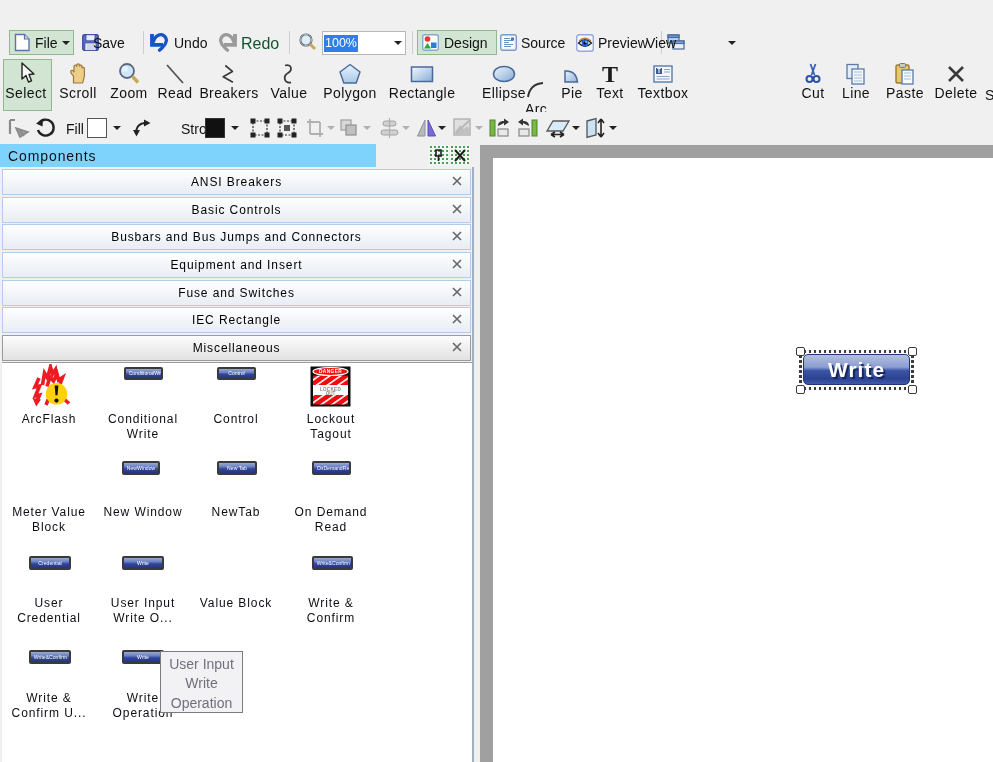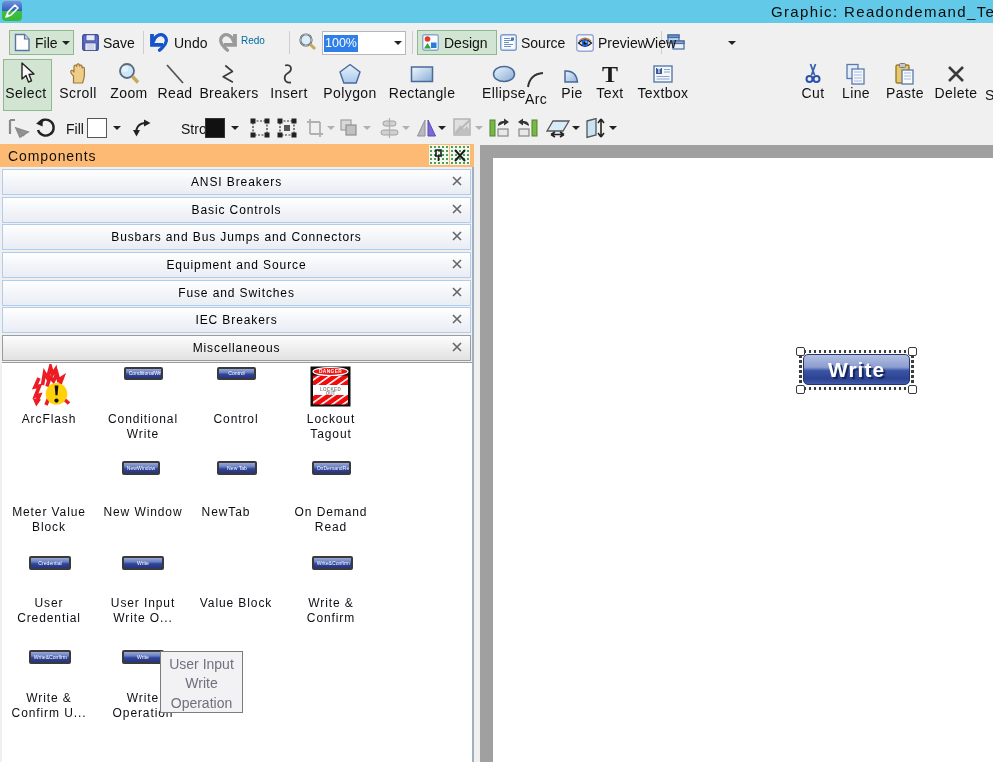--- a/index.html
+++ b/index.html
@@ -8,28 +8,28 @@
 .abs { position:absolute; }
 
 #titlebar { position:absolute; left:0; top:0; width:993px; height:23px; background:#63c9e9; }
 #titletext { position:absolute; left:771px; top:3px; font-size:15px; letter-spacing:1.35px; color:#0c0c0c; white-space:nowrap; }
 
 #row2 { position:absolute; left:0; top:23px; width:993px; height:34px; background:#f0f0f0; }
 #row3 { position:absolute; left:0; top:57px; width:993px; height:55px; background:#f0f0f0; }
 #row4 { position:absolute; left:0; top:112px; width:993px; height:33px; background:#f0f0f0; }
 .greenbtn { position:absolute; background:#d2e5d2; border:1px solid #8fb88f; }
 .tbtext { font-size:14px; color:#111; white-space:nowrap; }
-.graytext { font-size:10px; color:#0369a1; white-space:nowrap; }
+.graytext { font-size:16px; color:#14532d; white-space:nowrap; }
 .sep { position:absolute; width:1px; background:#cdcdcd; }
 .tool { position:absolute; width:70px; text-align:center; }
 .tool .ticon { height:24px; margin-bottom:1px; }
 .tool .tlabel { font-size:14px; color:#111; margin-top:-2px; letter-spacing:0.4px; }
 .dropArrow { display:inline-block; width:0; height:0; border-left:4px solid transparent; border-right:4px solid transparent; border-top:4px solid #222; vertical-align:middle; }
 
-#comphead { position:absolute; left:0; top:144px; width:474px; height:23px; background:#fdba74;padding-left:15px; }
+#comphead { position:absolute; left:0; top:144px; width:376px; height:23px; background:#7dd3fc;padding-left:15px; }
 #comphead .t { position:absolute; left:8px; top:4px; font-size:14px; color:#111; letter-spacing:0.9px; }
 .hbtn { position:absolute; top:1px; width:20px; height:20px; background-color:#f2f7f2; background-image:radial-gradient(circle, #4e9e57 26%, rgba(0,0,0,0) 30%); background-size:4px 4px; }
 .acc { position:absolute; left:2px; width:469px; height:26px; border:1px solid #b0cdee; background:linear-gradient(#ffffff, #f2f4f8 55%, #e9edf4); text-align:center; }
 .acc .at { font-size:12px; color:#000; line-height:24px; letter-spacing:0.9px; }
 .acc .ax, .accx { position:absolute; right:7px; top:5px; width:12px; height:12px; }
 #panelbody { position:absolute; left:2px; top:362px; width:470px; height:400px; background:#ffffff; border-top:1px solid #9b9b9b; }
 #panelborder { position:absolute; left:472px; top:167px; width:2px; height:595px; background:#9fb0c1; }
 
 #canvas { position:absolute; left:480px; top:145px; width:513px; height:617px; background:#a0a0a0; }
 #page { position:absolute; left:13px; top:13px; width:500px; height:604px; background:#ffffff; }
@@ -43,51 +43,36 @@
 
 #writebtn { position:absolute; left:803px; top:354px; width:107px; height:31px; border-radius:5px; border:1px solid #25356e; background:linear-gradient(#b3c0e2 0%, #8b9dd0 42%, #3b54a6 54%, #2c4392 82%, #3f58aa 100%); text-align:center; }
 #writebtn span { font-size:21px; font-weight:bold; color:#fff; line-height:29px; letter-spacing:1px; text-shadow:2px 2px 1px #16255c; }
 .mq { position:absolute; background-image:repeating-linear-gradient(90deg,#3c3c3c 0 2.5px,#f8f8f8 2.5px 5px); }
 .mqv { position:absolute; background-image:repeating-linear-gradient(180deg,#3c3c3c 0 2.5px,#f8f8f8 2.5px 5px); }
 .handle { position:absolute; width:9px; height:9px; background:#fff; border:1.5px solid #3a3a3a; border-radius:2px; }
 </style>
 </head>
 <body>
 <div id="app">
-  <div id="titlebar">
-    <svg class="abs" style="left:2px;top:1px" width="20" height="20" viewBox="0 0 20 20">
-      <defs>
-        <linearGradient id="tbi" x1="0" y1="0" x2="0" y2="1">
-          <stop offset="0" stop-color="#7b8fd4"></stop>
-            <stop offset="0.49" stop-color="#2b62c4"></stop>
-          <stop offset="0.5" stop-color="#3fbf3f"></stop>
-            <stop offset="1" stop-color="#37b837"></stop>
-        </linearGradient>
-      </defs>
-      <rect x="0" y="0" width="20" height="20" rx="4" fill="url(#tbi)"></rect>
-      <path d="M4 16 L6 11 L13 4 L16 7 L9 14 Z M4 16 L6.5 13.5" fill="none" stroke="#ffffff" stroke-width="1.6" stroke-linejoin="round"></path>
-    </svg>
-    <div id="titletext">Graphic: Readondemand_Te</div>
-  </div>
 
   <div id="row2">
     <div class="greenbtn" style="left:9px;top:7px;width:65px;height:25px"></div>
     <svg class="abs" style="left:14px;top:10px" width="17" height="19" viewBox="0 0 17 19">
       <path d="M1.5 1.5 h9 l4.5 4.5 v11.5 h-13.5 z" fill="#fdfdff" stroke="#5b74a8" stroke-width="1.4"></path>
       <path d="M10.5 1.5 v4.5 h4.5" fill="#c8d4ec" stroke="#5b74a8" stroke-width="1.2"></path>
     </svg>
     <div class="abs tbtext" style="left:35px;top:12px">File</div>
     <div class="abs dropArrow" style="left:62px;top:18px"></div>
     <svg class="abs" style="left:82px;top:11px" width="17" height="17" viewBox="0 0 17 17">
       <rect x="0.8" y="0.8" width="15.4" height="15.4" rx="1.5" fill="#6270c8" stroke="#3a4a9a" stroke-width="1.4"></rect>
       <rect x="4" y="0.8" width="9" height="6" fill="#e8eaf5" stroke="#3a4a9a" stroke-width="0.8"></rect>
       <rect x="3" y="9" width="11" height="7.5" fill="#ffffff" stroke="#3a4a9a" stroke-width="0.8"></rect>
       <path d="M4.5 11 h8 M4.5 13 h8 M4.5 15 h8" stroke="#9aa5c8" stroke-width="0.9"></path>
     </svg>
-    <div class="abs tbtext" style="left:103px;top:12px">Save</div>
+    <div class="abs tbtext" style="left:93px;top:12px">Save</div>
     <div class="sep" style="left:143px;top:8px;height:23px"></div>
     <svg class="abs" style="left:148px;top:9px" width="21" height="21" viewBox="0 0 21 21">
       <path d="M4 2 L4 12.8 L15 12.8" fill="none" stroke="#1553c8" stroke-width="3.8"></path>
       <path d="M5.5 9.5 C6.5 4.5 12 0.8 15.8 3.6 C19.8 6.6 19 11.5 14 16 L11.5 18.2" fill="none" stroke="#1553c8" stroke-width="3.2" stroke-linecap="round"></path>
     </svg>
     <div class="abs tbtext" style="left:174px;top:12px">Undo</div>
     <svg class="abs" style="left:218px;top:9px" width="21" height="21" viewBox="0 0 21 21">
       <path d="M17 2 L17 12.8 L6 12.8" fill="none" stroke="#9a9a9a" stroke-width="3.8"></path>
       <path d="M15.5 9.5 C14.5 4.5 9 0.8 5.2 3.6 C1.2 6.6 2 11.5 7 16 L9.5 18.2" fill="none" stroke="#9a9a9a" stroke-width="3.2" stroke-linecap="round"></path>
     </svg>
@@ -167,21 +152,21 @@
     <div class="tool" style="left:194px;top:5px">
       <div class="ticon"><svg width="24" height="24" viewBox="0 0 24 24">
             <path d="M8.3 3.5 L15.4 9.4 L6.2 14.8 L15.9 20.2" fill="none" stroke="#3a3a3a" stroke-width="1.7" stroke-linejoin="round"></path>
           </svg></div>
       <div class="tlabel">Breakers</div>
     </div>
     <div class="tool" style="left:254px;top:5px">
       <div class="ticon"><svg width="24" height="24" viewBox="0 0 24 24">
             <path d="M8 3.5 C15 1.5 15.5 8.5 11 11 C6 13.8 6.5 21.5 14 20.5" fill="none" stroke="#3a3a3a" stroke-width="1.8"></path>
           </svg></div>
-      <div class="tlabel">Insert</div>
+      <div class="tlabel">Value</div>
     </div>
     <div class="tool" style="left:315px;top:5px">
       <div class="ticon"><svg width="26" height="24" viewBox="0 0 26 24">
             <defs>
               <linearGradient id="pg" x1="0" y1="0" x2="0" y2="1">
                 <stop offset="0" stop-color="#e8f2fc"></stop>
                 <stop offset="1" stop-color="#a8c8e8"></stop>
               </linearGradient>
             </defs>
             <path d="M13 2.5 L23 10 L19.2 21 L6.8 21 L3 10 Z" fill="url(#pg)" stroke="#4a6a9a" stroke-width="1.4"></path>
@@ -205,21 +190,21 @@
             <defs>
               <linearGradient id="eg" x1="0" y1="0" x2="1" y2="1">
                 <stop offset="0" stop-color="#eef6fd"></stop>
                 <stop offset="1" stop-color="#84abd4"></stop>
               </linearGradient>
             </defs>
             <ellipse cx="14" cy="12" rx="10.5" ry="7.5" fill="url(#eg)" stroke="#4a6a9a" stroke-width="1.5"></ellipse>
           </svg></div>
       <div class="tlabel">Ellipse</div>
     </div>
-    <div class="tool" style="left:501px;top:11px">
+    <div class="tool" style="left:501px;top:21px">
       <div class="ticon"><svg width="24" height="24" viewBox="0 0 24 24">
             <path d="M4 19 Q6 6 19 5" fill="none" stroke="#333" stroke-width="1.9"></path>
           </svg></div>
       <div class="tlabel">Arc</div>
     </div>
     <div class="tool" style="left:537px;top:5px">
       <div class="ticon"><svg width="24" height="24" viewBox="0 0 24 24">
             <defs>
               <linearGradient id="pieg" x1="0" y1="0" x2="1" y2="1">
                 <stop offset="0" stop-color="#e8f2fc"></stop>
@@ -385,33 +370,33 @@
           <path d="M2 2 L10 10 M10 2 L2 10" stroke="#666" stroke-width="1.6"></path>
         </svg>
       </div>
     <div class="acc" style="top:224px">
         <div class="at">Busbars and Bus Jumps and Connectors</div>
         <svg class="ax" width="12" height="12" viewBox="0 0 12 12">
           <path d="M2 2 L10 10 M10 2 L2 10" stroke="#666" stroke-width="1.6"></path>
         </svg>
       </div>
     <div class="acc" style="top:251.5px">
-        <div class="at">Equipment and Source</div>
+        <div class="at">Equipment and Insert</div>
         <svg class="ax" width="12" height="12" viewBox="0 0 12 12">
           <path d="M2 2 L10 10 M10 2 L2 10" stroke="#666" stroke-width="1.6"></path>
         </svg>
       </div>
     <div class="acc" style="top:279.5px">
         <div class="at">Fuse and Switches</div>
         <svg class="ax" width="12" height="12" viewBox="0 0 12 12">
           <path d="M2 2 L10 10 M10 2 L2 10" stroke="#666" stroke-width="1.6"></path>
         </svg>
       </div>
     <div class="acc" style="top:307px">
-        <div class="at">IEC Breakers</div>
+        <div class="at">IEC Rectangle</div>
         <svg class="ax" width="12" height="12" viewBox="0 0 12 12">
           <path d="M2 2 L10 10 M10 2 L2 10" stroke="#666" stroke-width="1.6"></path>
         </svg>
       </div>
     <div class="acc" style="top:334.5px;border-color:#9b9b9b;background:linear-gradient(#fdfdfd,#ececec 60%,#e2e2e2)">
         <div class="at">Miscellaneous</div>
         <svg class="ax" width="12" height="12" viewBox="0 0 12 12">
           <path d="M2 2 L10 10 M10 2 L2 10" stroke="#666" stroke-width="1.6"></path>
         </svg>
       </div>
@@ -461,21 +446,21 @@
       <span style="margin-top:1px">NewWindow</span>
     </div>
   <div class="bluebtn" style="left:217px;top:461px;width:40px;height:14px">
       <span style="margin-top:1px">New Tab</span>
     </div>
   <div class="bluebtn" style="left:312px;top:461px;width:39px;height:14px">
       <span style="margin-top:1px">OnDemandRead</span>
     </div>
   <div class="glabel" style="left:3px;top:505px">Meter Value<br>Block</div>
   <div class="glabel" style="left:97px;top:505px">New Window</div>
-  <div class="glabel" style="left:180px;top:505px">NewTab</div>
+  <div class="glabel" style="left:190px;top:505px">NewTab</div>
   <div class="glabel" style="left:285px;top:505px">On Demand<br>Read</div>
 
   <div class="bluebtn" style="left:29px;top:556px;width:42px;height:14px">
       <span style="margin-top:1px">Credential</span>
     </div>
   <div class="bluebtn" style="left:122px;top:556px;width:42px;height:14px">
       <span style="margin-top:1px">Write</span>
     </div>
   <div class="bluebtn" style="left:312px;top:556px;width:41px;height:14px">
       <span style="margin-top:1px">Write&amp;Confirm</span>

